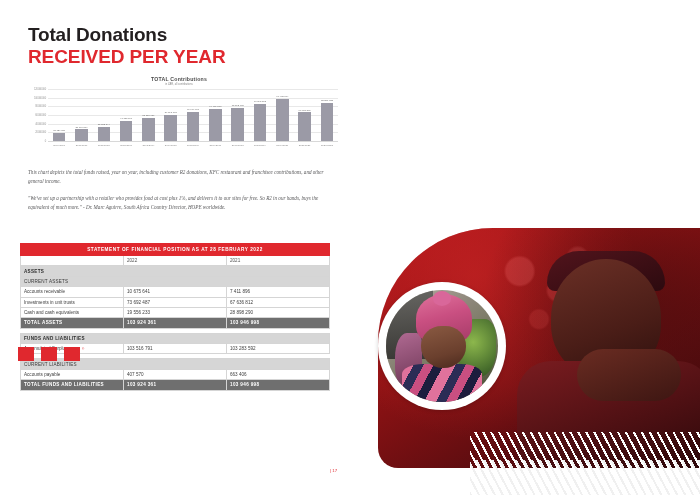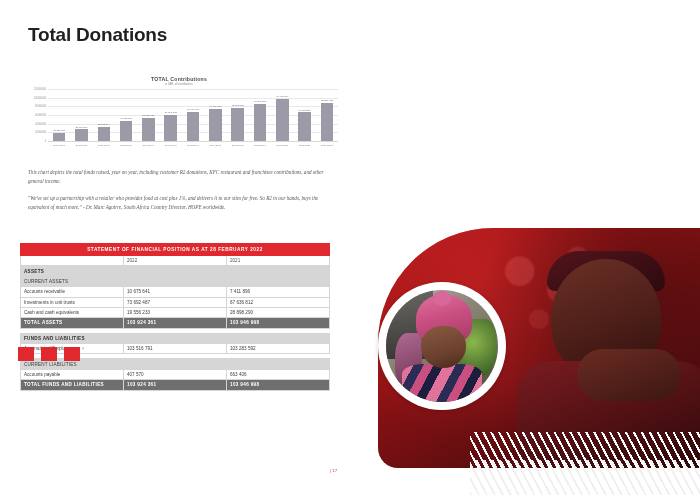--- a/index.html
+++ b/index.html
@@ -210,20 +210,21 @@
 </style>
 </head>
 <body>
 
 <div class="spread">
 
   <div class="page-left">
 
     <div class="title-block">
       <div class="title-main">Total Donations</div>
+      <div class="title-sub">RECEIVED PER YEAR</div>
     </div>
 
     <div class="chart-wrap">
       <div class="chart-title">TOTAL Contributions</div>
       <div class="chart-subtitle">in ZAR, all contributions</div>
       <div class="plot">
         <div class="ygrid" id="ygrid">
             <div class="gl" style="top: 0%;"></div>
             <div class="gl" style="top: 16.6667%;"></div>
             <div class="gl" style="top: 33.3333%;"></div>

